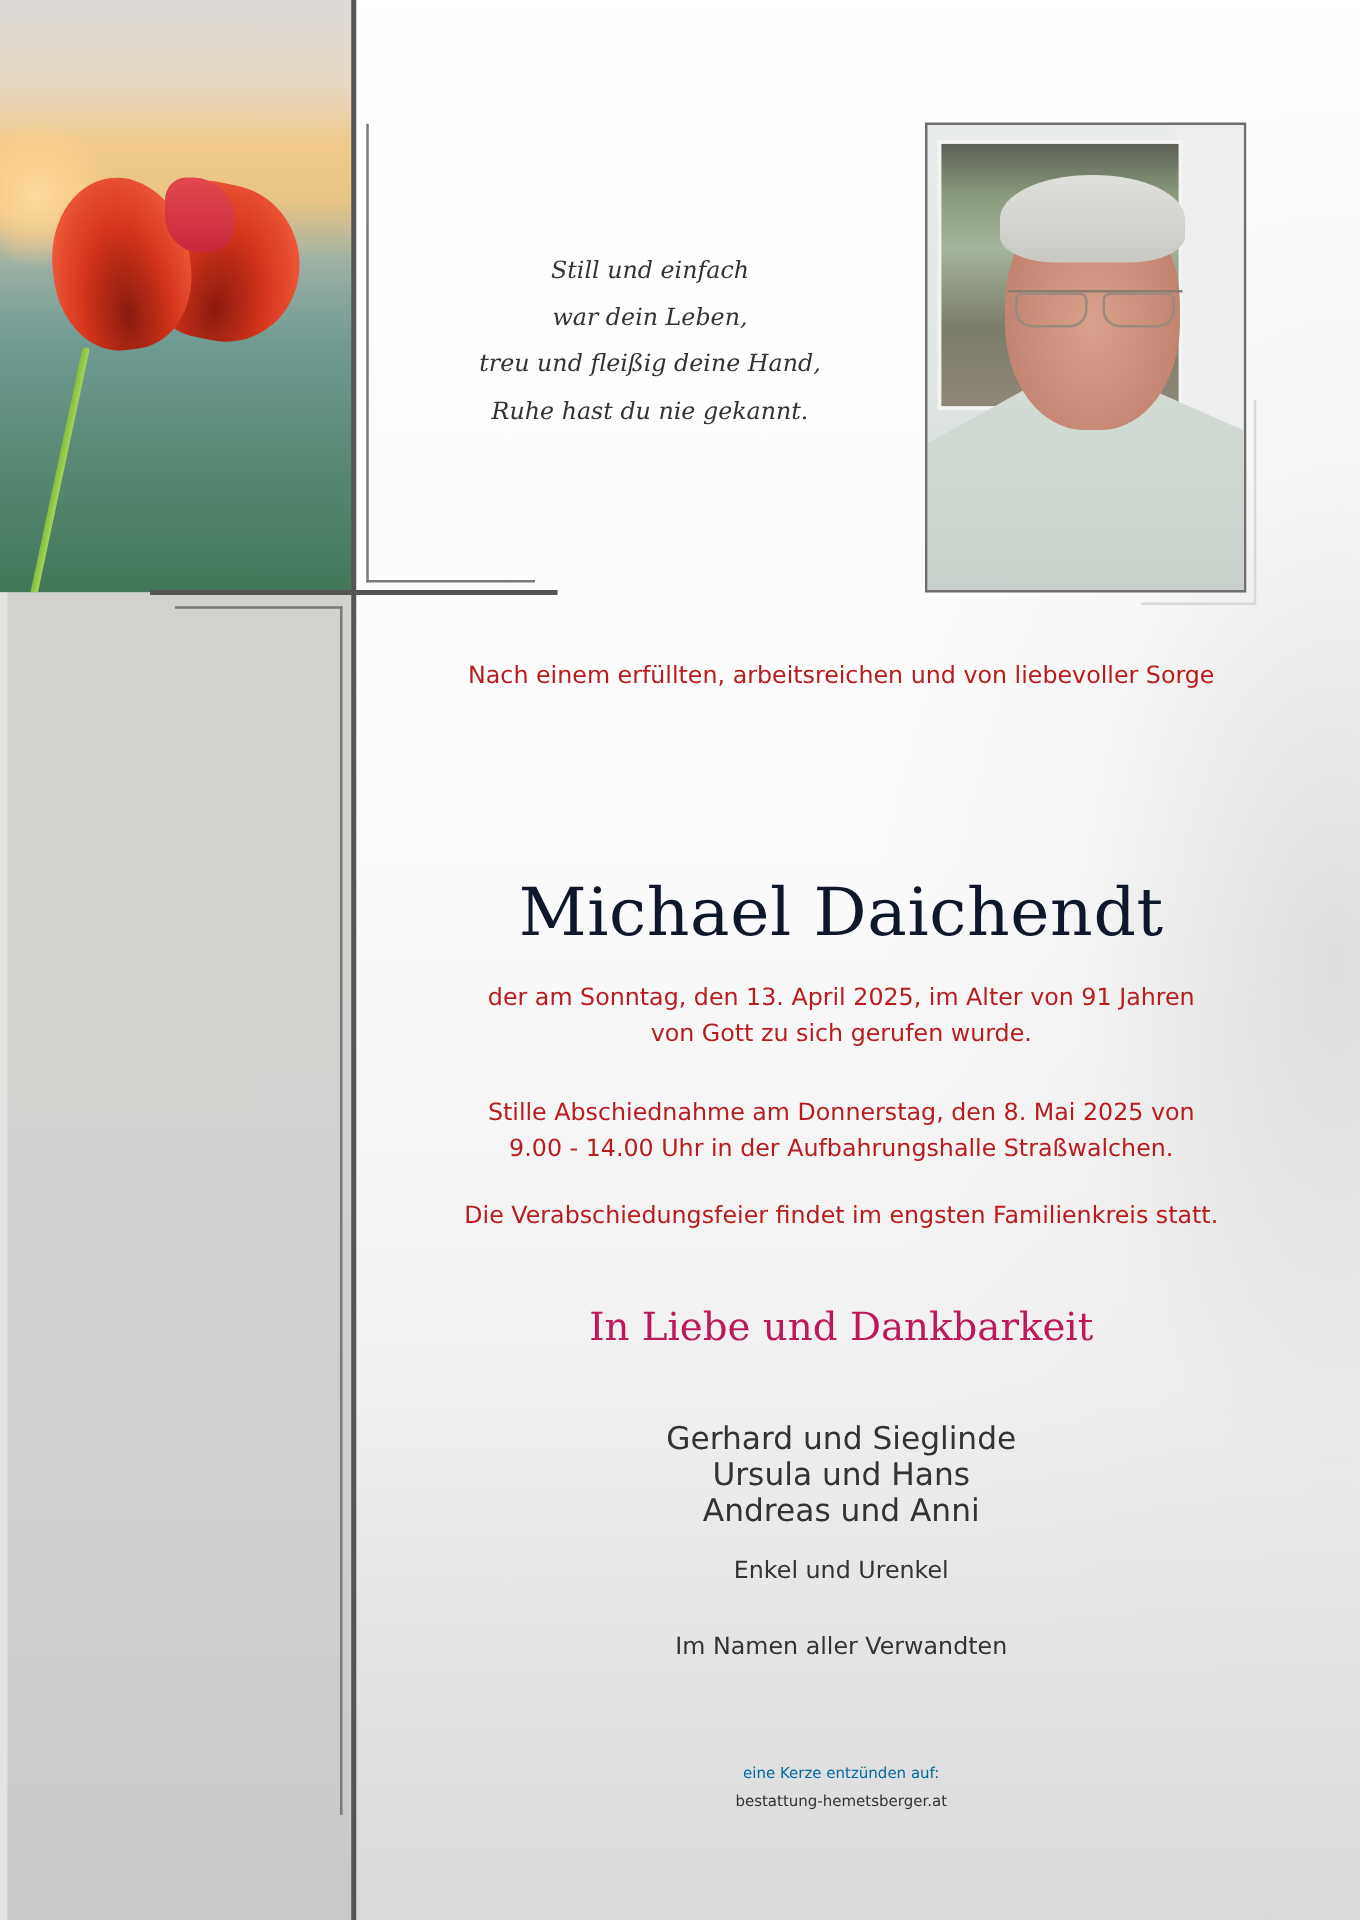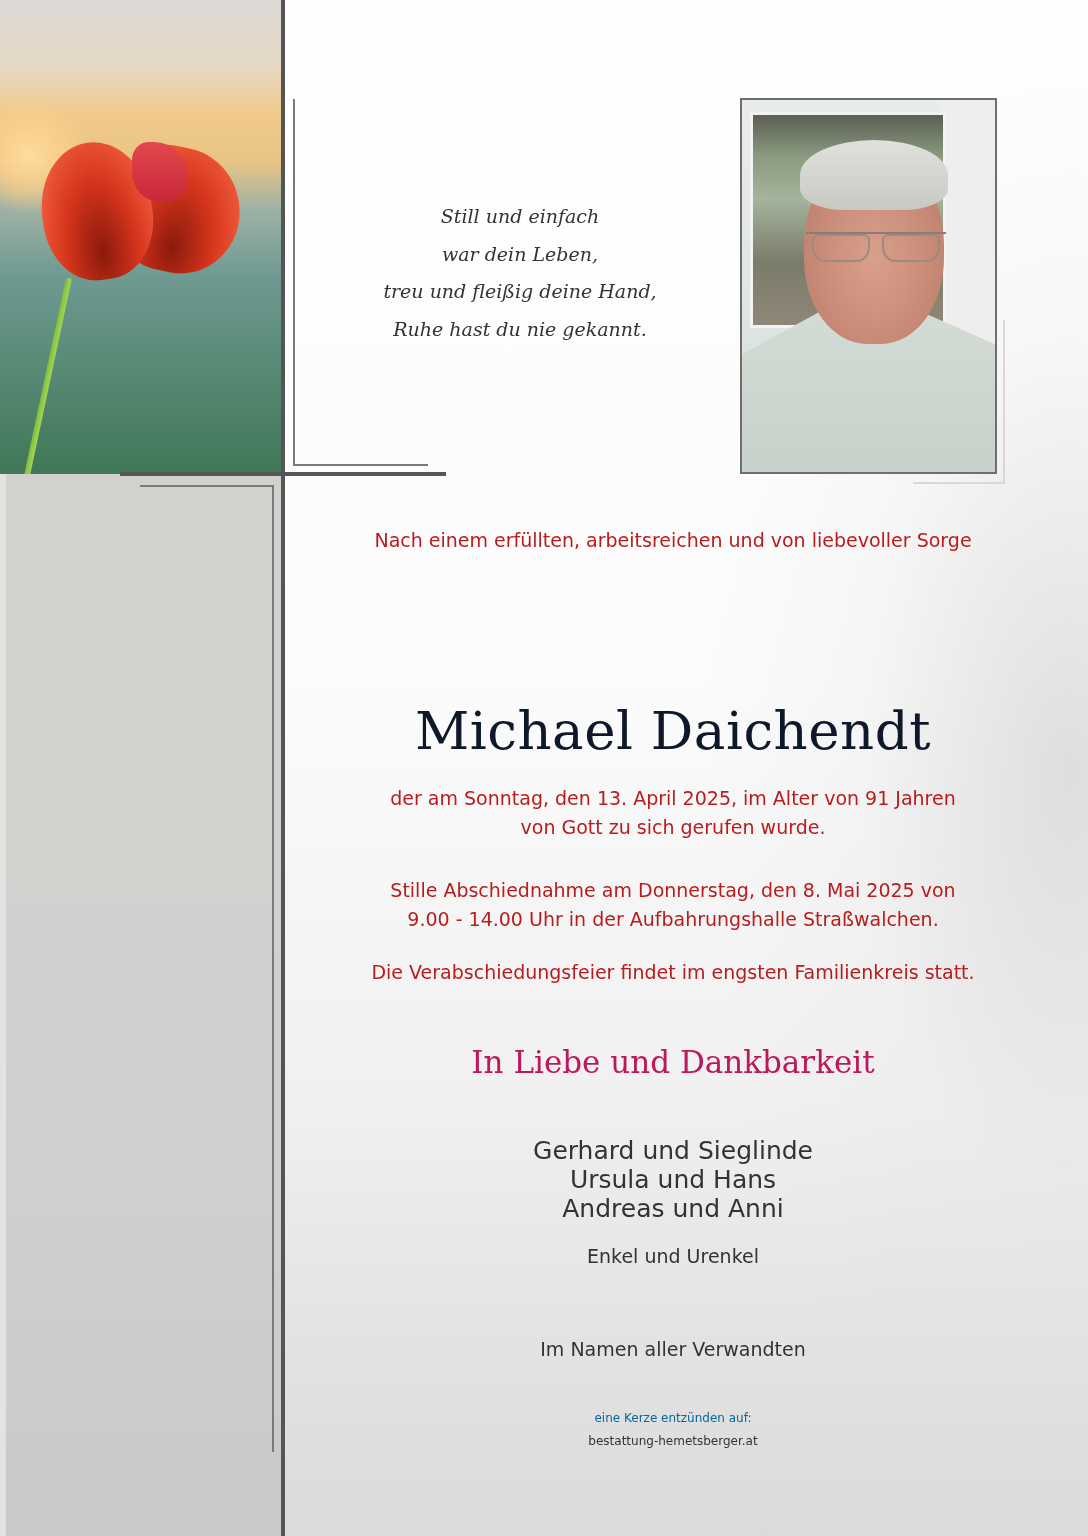--- a/index.html
+++ b/index.html
@@ -96,21 +96,21 @@
     }
     .death { top: 784px; }
     .farewell { top: 876px; }
     .ceremony { top: 958px; }
     .thanks {
       position: absolute; left: 360px; top: 1040px; width: 626px; text-align: center;
       font-family: "DejaVu Serif", serif; font-size: 31px; line-height: 44px; color: #be185d;
     }
     .family { position: absolute; left: 360px; top: 1136px; width: 626px; text-align: center; font-size: 25px; line-height: 29px; color: #333; }
     .grandchildren { position: absolute; left: 360px; top: 1242px; width: 626px; text-align: center; font-size: 19px; line-height: 29px; color: #333; }
-    .relatives { position: absolute; left: 360px; top: 1335px; width: 626px; text-align: center; font-size: 19px; line-height: 29px; color: #333; }
+    .relatives { position: absolute; left: 360px; top: 1303px; width: 626px; text-align: center; font-size: 19px; line-height: 29px; color: #333; }
     .candle-label { position: absolute; left: 360px; top: 1410px; width: 626px; text-align: center; font-size: 12px; line-height: 16px; color: #0369a1; }
     .candle-link { position: absolute; left: 360px; top: 1429px; width: 626px; text-align: center; font-size: 12px; line-height: 24px; color: #333; text-decoration: none; }
   </style>
 </head>
 <body>
 
 <div class="haze-right"></div>
 <div class="haze-bottom"></div>
 
 <div class="poppy-photo">

